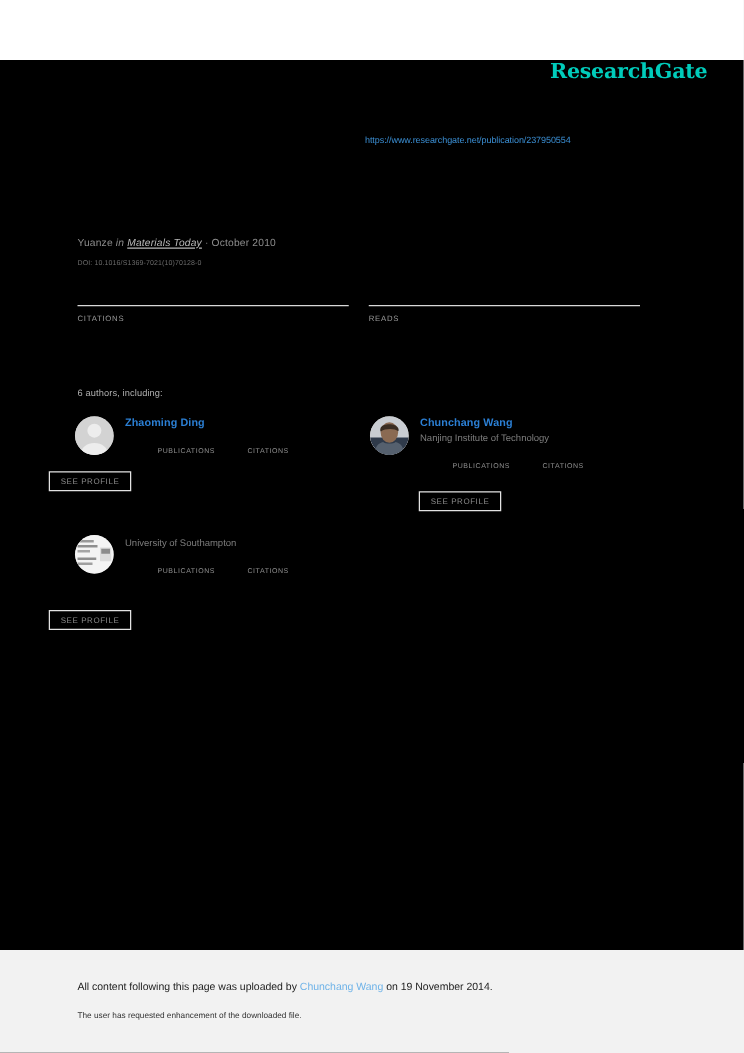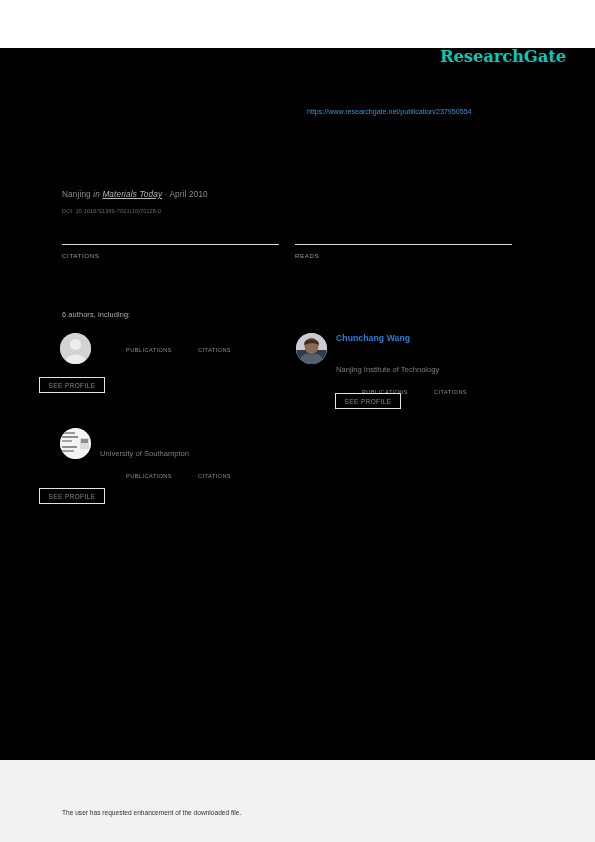--- a/index.html
+++ b/index.html
@@ -75,21 +75,21 @@
     position: absolute;
     left: 62px;
     top: 88px;
     width: 470px;
     color: #000000;
     font-size: 8px;
   }
 
   .pub-url {
     position: absolute;
-    left: 307px;
+    left: 292px;
     top: 107px;
     font-size: 7.2px;
     color: #3b8fd4;
     letter-spacing: -0.05px;
     white-space: nowrap;
     text-decoration: none;
   }
 
   
   .article-line {
@@ -192,21 +192,21 @@
     font-weight: bold;
     letter-spacing: 0.1px;
     line-height: 11px;
     text-decoration: none;
     display: block;
   }
 
   .author-inst {
     font-size: 7.6px;
     color: #7d7d7d;
-    margin-top: 21px;
+    margin-top: 2px;
     line-height: 10px;
   }
 
   .author-stats {
     position: relative;
     margin-top: 4px;
     height: 22px;
   }
   .author-stat {
     position: absolute;
@@ -280,25 +280,25 @@
   <div class="footer-area"></div>
 
   <div class="brand">ResearchGate</div>
 
   <div class="hidden-title"></div>
   <div class="hidden-subtitle"></div>
 
   <a class="pub-url" href="#">https://www.researchgate.net/publication/237950554</a>
 
   <div class="article-line">
-    <span>Nanjing</span>
+    <span>Yuanze</span>
     <span class="ital">in</span>
     <span class="journal">Materials Today</span>
     <span>·</span>
-    <span>April 2010</span>
+    <span>October 2010</span>
   </div>
 
   <div class="doi-line">DOI: 10.1016/S1369-7021(10)70128-0</div>
 
   <div class="stat stat-citations">
     <div class="stat-number"></div>
     <div class="stat-rule"></div>
     <div class="stat-label">CITATIONS</div>
   </div>
 
@@ -312,20 +312,21 @@
 
   <div class="author author-0">
     <div class="avatar">
       <svg width="31" height="31" viewBox="0 0 31 31">
         <circle cx="15.5" cy="15.5" r="15.5" fill="#d3d3d3"></circle>
         <circle cx="15.5" cy="11.5" r="5.6" fill="#ededed"></circle>
         <path d="M4.6 31c0-6.1 4.9-9.6 10.9-9.6S26.4 24.9 26.4 31z" fill="#ededed"></path>
       </svg>
     </div>
     <div class="author-body">
+      <a class="author-name" href="#">Zhaoming Ding</a>
       <div class="author-stats">
         <div class="author-stat pubs">
           <div class="author-stat-num"></div>
           <div class="author-stat-label">PUBLICATIONS</div>
         </div>
         <div class="author-stat cites">
           <div class="author-stat-num"></div>
           <div class="author-stat-label">CITATIONS</div>
         </div>
       </div>
@@ -396,15 +397,18 @@
         </div>
         <div class="author-stat cites">
           <div class="author-stat-num"></div>
           <div class="author-stat-label">CITATIONS</div>
         </div>
       </div>
     </div>
   </div>
   <div class="see-profile sp-2">SEE PROFILE</div>
 
+  <div class="footer-line1">
+    <span>All content following this page was uploaded by </span><a class="link" href="#">Chunchang Wang</a><span> on 19 November 2014.</span>
+  </div>
   <div class="footer-line2">The user has requested enhancement of the downloaded file.</div>
 
 </div>
 
 </body></html>

